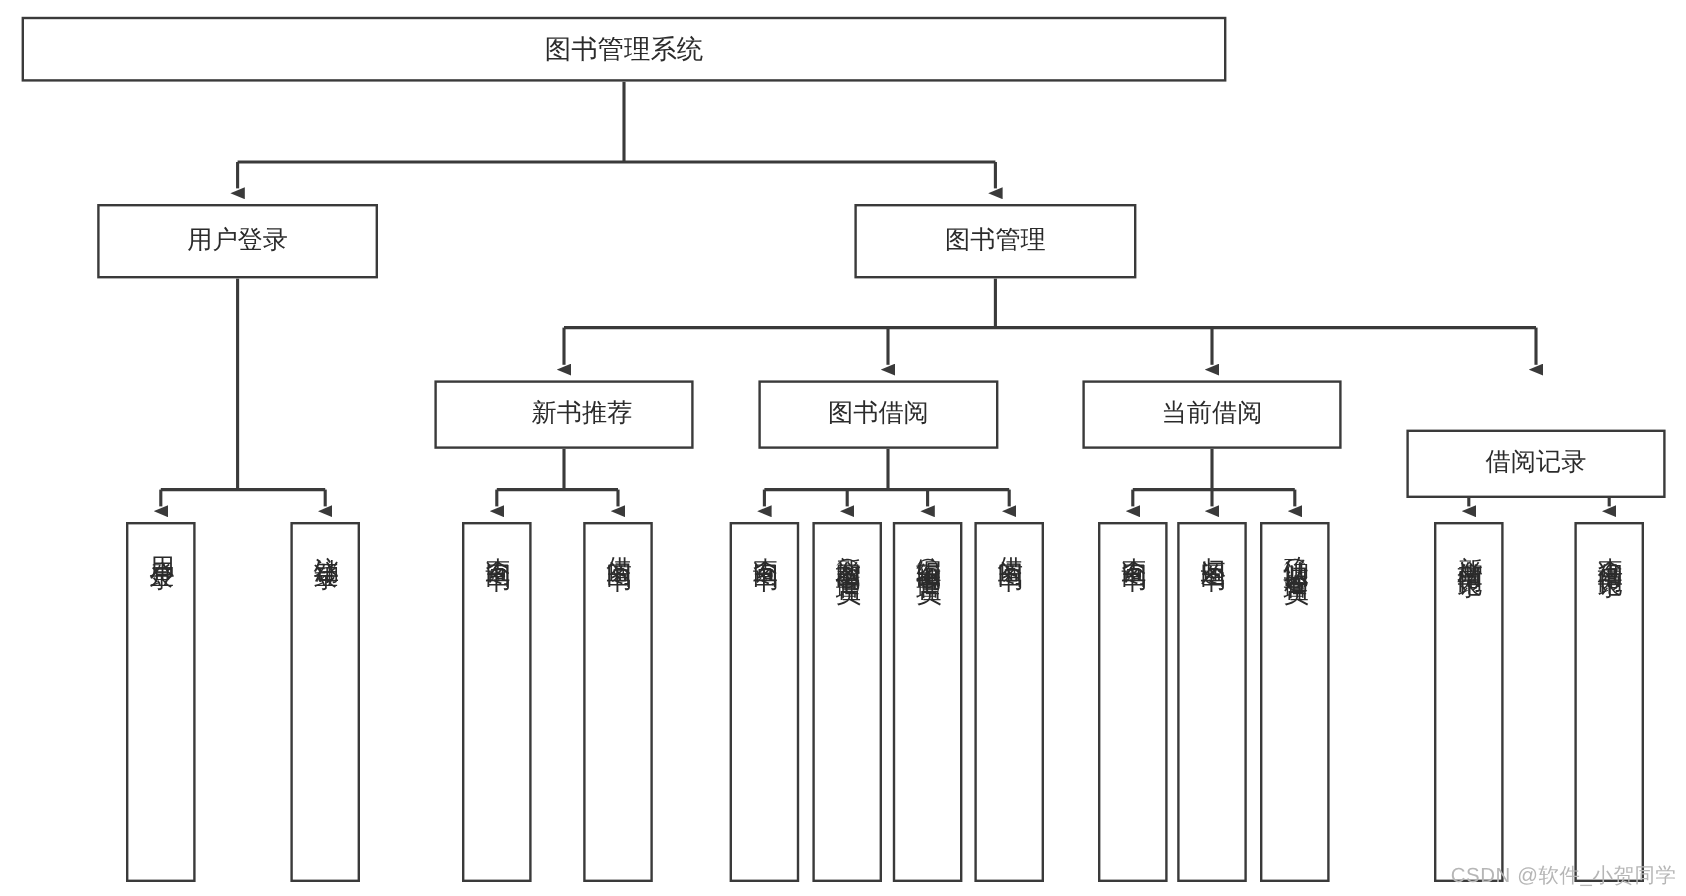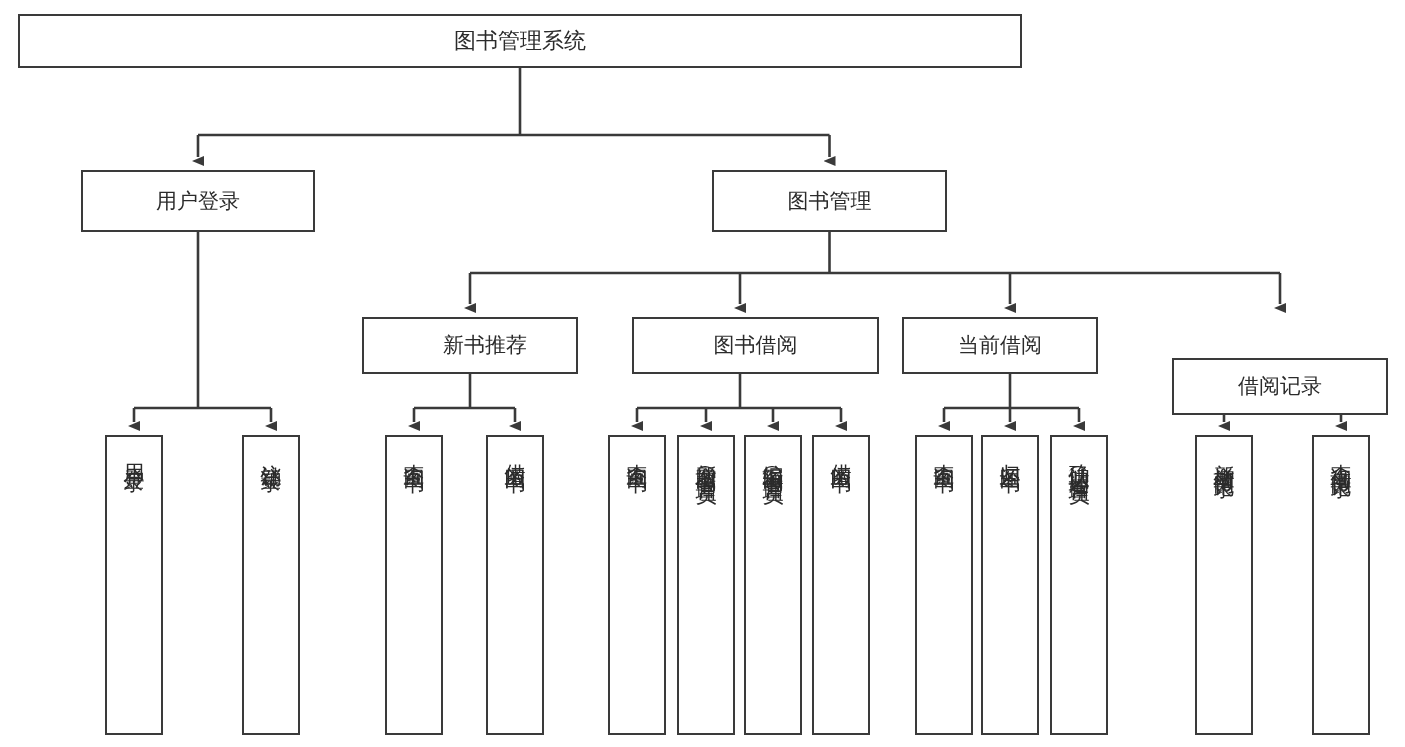--- a/index.html
+++ b/index.html
@@ -122,24 +122,24 @@
       </div>
       <div class="node horiz" style="left: 81px; top: 170px; width: 234px; height: 62px;">
         <span class="label">用户登录</span>
       </div>
       <div class="node horiz" style="left: 712px; top: 170px; width: 235px; height: 62px;">
         <span class="label">图书管理</span>
       </div>
       <div class="node horiz" style="left: 362px; top: 317px; width: 216px; height: 57px; padding-left: 30px;">
         <span class="label">新书推荐</span>
       </div>
-      <div class="node horiz" style="left: 632px; top: 317px; width: 247px; height: 57px;">
+      <div class="node horiz" style="left: 632px; top: 317px; width: 200px; height: 57px;">
         <span class="label">图书借阅</span>
       </div>
-      <div class="node horiz" style="left: 902px; top: 317px; width: 196px; height: 57px;">
+      <div class="node horiz" style="left: 902px; top: 317px; width: 216px; height: 57px;">
         <span class="label">当前借阅</span>
       </div>
       <div class="node horiz" style="left: 1172px; top: 317px; width: 216px; height: 57px; margin-top: 41px;">
         <span class="label">借阅记录</span>
       </div>
       <div class="node vert" style="left: 105px; top: 435px; width: 58px; height: 300px;">
         <span class="label">用户登录</span>
       </div>
       <div class="node vert" style="left: 242px; top: 435px; width: 58px; height: 300px;">
         <span class="label">注销登录</span>
@@ -172,13 +172,14 @@
         <span class="label">确认归还（管理员）</span>
       </div>
       <div class="node vert" style="left: 1195px; top: 435px; width: 58px; height: 300px;">
         <span class="label">新增借阅记录</span>
       </div>
       <div class="node vert" style="left: 1312px; top: 435px; width: 58px; height: 300px;">
         <span class="label">查询借阅记录</span>
       </div>
     </div>
 
+  <div id="watermark">CSDN @软件_小贺同学</div>
 </div>
 
 </body></html>

